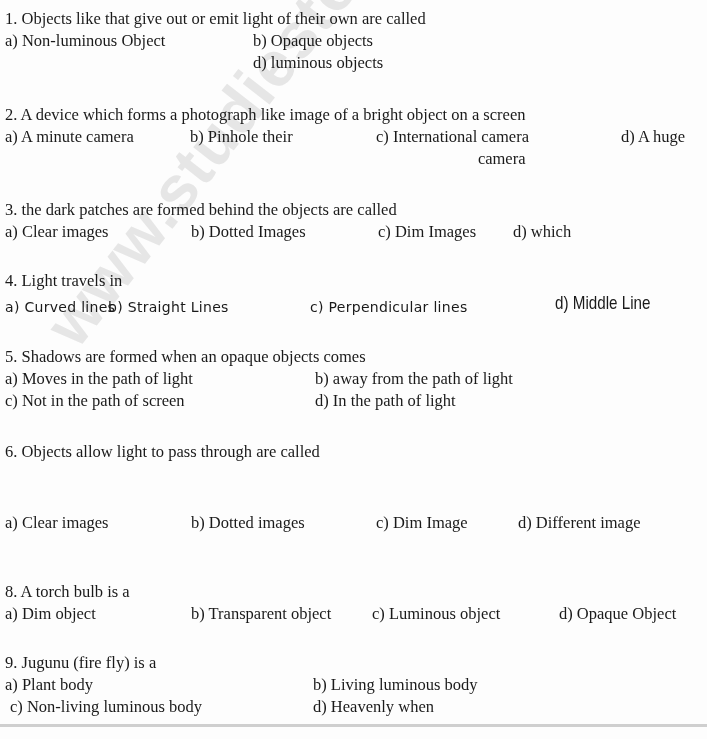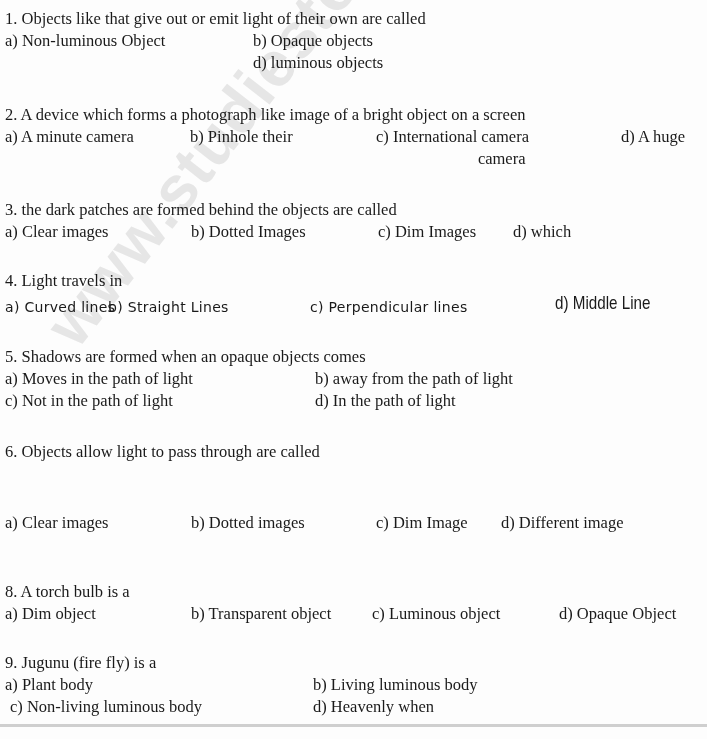--- a/index.html
+++ b/index.html
@@ -71,35 +71,35 @@
     </div>
   </div>
 
   <div class="q" style="top:346px">
     <div class="line">5. Shadows are formed when an opaque objects comes</div>
     <div class="line">
       <span class="opt" style="left:0">a) Moves in the path of light</span>
       <span class="opt" style="left:310px">b) away from the path of light</span>
     </div>
     <div class="line">
-      <span class="opt" style="left:0">c) Not in the path of light</span>
+      <span class="opt" style="left:0">c) Not in the path of screen</span>
       <span class="opt" style="left:310px">d) In the path of light</span>
     </div>
   </div>
 
   <div class="q" style="top:441px">
     <div class="line">6. Objects allow light to pass through are called</div>
   </div>
 
   <div class="q" style="top:512px">
     <div class="line">
       <span class="opt" style="left:0">a) Clear images</span>
       <span class="opt" style="left:186px">b) Dotted images</span>
       <span class="opt" style="left:371px">c) Dim Image</span>
-      <span class="opt" style="left:496px">d) Different image</span>
+      <span class="opt" style="left:513px">d) Different image</span>
     </div>
   </div>
 
   <div class="q" style="top:581px">
     <div class="line">8. A torch bulb is a</div>
     <div class="line">
       <span class="opt" style="left:0">a) Dim object</span>
       <span class="opt" style="left:186px">b) Transparent object</span>
       <span class="opt" style="left:367px">c) Luminous object</span>
       <span class="opt" style="left:554px">d) Opaque Object</span>

